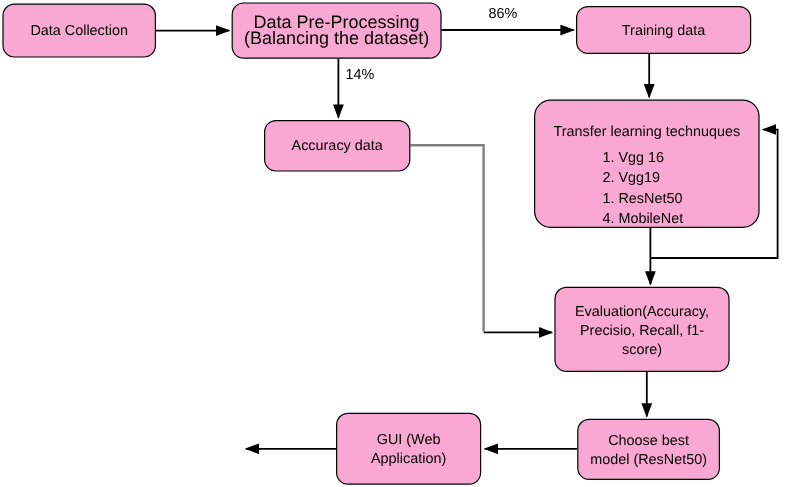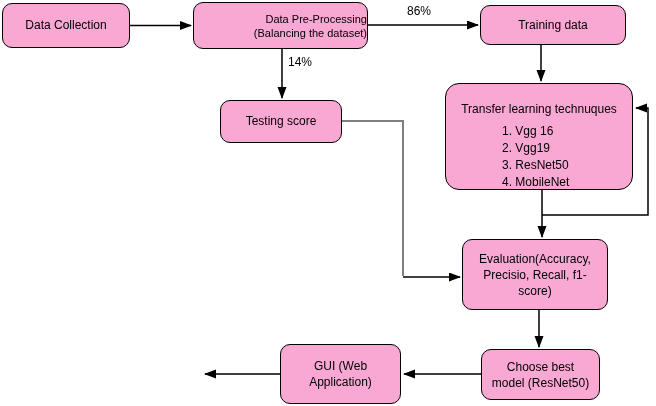--- a/index.html
+++ b/index.html
@@ -8,21 +8,21 @@
     font-family:"Liberation Sans", sans-serif; color:#000000; overflow:hidden;
   }
   .edges { position:absolute; left:0; top:0; width:656px; height:406px; }
   .node {
     position:absolute; box-sizing:border-box; background:#f9a8d4;
     border:1.5px solid #000000; border-radius:10px;
     display:flex; flex-direction:column; align-items:center; justify-content:center;
     text-align:center; font-size:12px; line-height:15px;
   }
   .node .ln { line-height:15px; }
-  #node-preprocessing { font-size:11px;align-items:flex-end; }
+  #node-preprocessing { font-size:15px; }
   #node-preprocessing .ln { line-height:14px; }
   #node-evaluation .ln, #node-choose-best .ln, #node-gui .ln, #node-classify .ln { line-height:16px; }
   #node-transfer {
     border-radius:14px; justify-content:flex-start; align-items:stretch; padding-top:18px;
   }
   .transfer-title { text-align:center; font-size:12px; line-height:15px; }
   .transfer-list { text-align:left; margin:6px 0 0 56px; font-size:12px; }
   .transfer-list .li { line-height:17px; }
   .edge-label { position:absolute; font-size:12px; line-height:14px; }
   #label-86 { left:399px; top:4px; width:40px; text-align:center; }
@@ -63,27 +63,27 @@
 
   <div class="node" id="node-training" style="left:480px; top:5px; width:146px; height:40px;">
     <div class="ln">Training data</div>
   </div>
 
   <div class="node" id="node-transfer" style="left:445px; top:83px; width:188px; height:107px;">
     <div class="transfer-title">Transfer learning technuques</div>
     <div class="transfer-list">
       <div class="li">1. Vgg 16</div>
       <div class="li">2. Vgg19</div>
-      <div class="li">3. ResNet50</div>
+      <div class="li">1. ResNet50</div>
       <div class="li">4. MobileNet</div>
     </div>
   </div>
 
   <div class="node" id="node-testing" style="left:220px; top:100px; width:122px; height:43px;">
-    <div class="ln">Testing score</div>
+    <div class="ln">Accuracy data</div>
   </div>
 
   <div class="node" id="node-evaluation" style="left:462px; top:239px; width:146px; height:71px;">
     <div class="ln">Evaluation(Accuracy,</div>
     <div class="ln">Precisio, Recall, f1-</div>
     <div class="ln">score)</div>
   </div>
 
   <div class="node" id="node-choose-best" style="left:481px; top:349px; width:119px; height:51px;">
     <div class="ln">Choose best</div>

